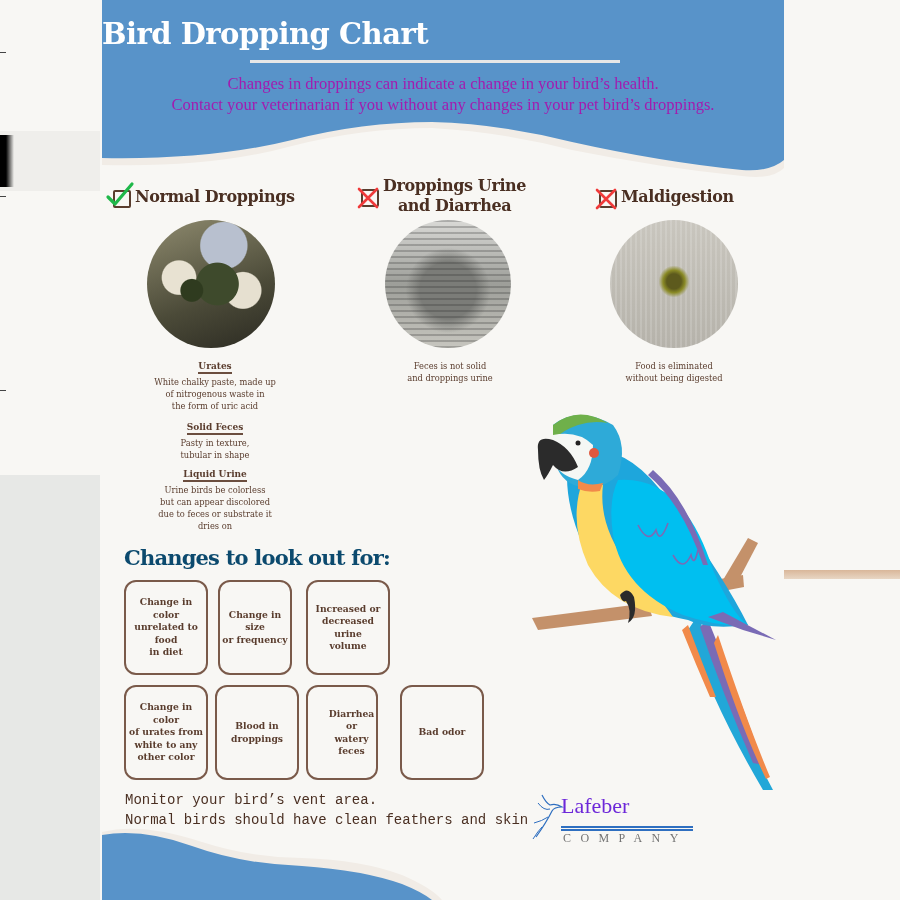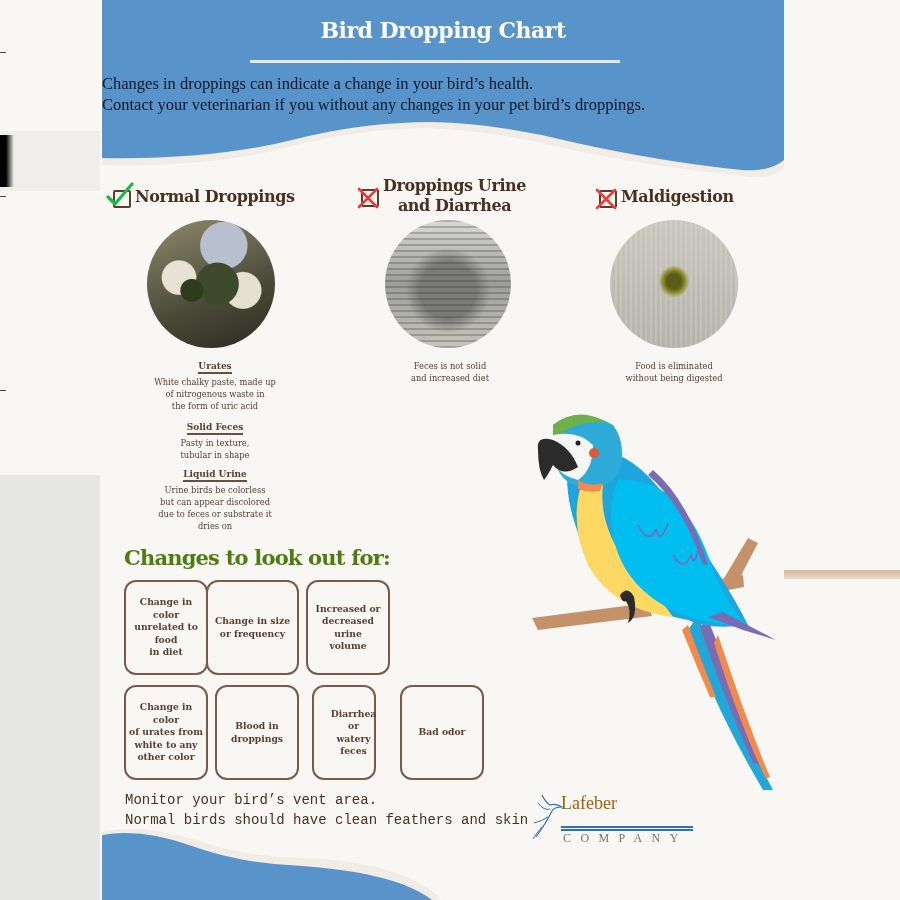--- a/index.html
+++ b/index.html
@@ -5,24 +5,24 @@
   html, body { margin:0; padding:0; }
   body { width:900px; height:900px; background:#f8f7f4; position:relative; overflow:hidden;
          font-family:"DejaVu Serif", "Liberation Serif", serif; color:#5a3d2e; }
   .edge-strip { position:absolute; left:0; top:131px; width:100px; height:60px; background:#efeeeb; }
   .edge-strip::before { content:""; position:absolute; left:0; top:4px; width:14px; height:52px;
          background:linear-gradient(90deg,#000 0,#000 6px,rgba(0,0,0,0) 14px); }
   .edge-tick { position:absolute; left:0; width:6px; height:1px; background:#444; }
   .edge-strip-bottom2 { position:absolute; left:0; top:475px; width:100px; height:425px; background:#e7e8e6; top:475px; }
   .poster { position:absolute; left:102px; top:0; width:682px; height:900px; background:#f8f7f4; overflow:hidden; }
   .header-wave { position:absolute; left:0; top:0; width:682px; height:200px; }
-  .title { position:absolute; left:0; right:0; top:17px; text-align:center; color:#fff;
-           font-family:"DejaVu Serif", serif; font-weight:bold; font-size:22px; letter-spacing:-0.5px; }
+  .title { position:absolute; left:0; right:0; top:17px; color:#fff;
+           font-family:"DejaVu Serif", serif; font-weight:bold; font-size:29px; letter-spacing:-0.5px; }
   .title-underline { position:absolute; left:148px; top:60px; width:370px; height:3px; background:#e7e7e7; }
-  .subtitle { position:absolute; left:0; right:0; top:73px; color:#0f172a;
+  .subtitle { position:absolute; left:0; right:0; top:73px; text-align:center; color:#a21caf;
               font-family:"Liberation Serif", serif; font-size:16.5px; line-height:21px; }
   .col-head { position:absolute; display:flex; align-items:center; font-weight:bold; color:#4a2f22;
               font-family:"DejaVu Serif", serif; font-size:16px; letter-spacing:-0.4px; }
   .col-head .lbl { line-height:20px; text-align:center; }
   .mark { position:relative; width:26px; height:26px; margin-right:2px; }
   .mark .box { position:absolute; left:6px; top:6px; width:14px; height:14px; border:2px solid #5a3d2e; border-radius:2px; }
   .photo { position:absolute; width:128px; height:128px; border-radius:50%; overflow:hidden; }
   .photo.p1 { background:
       radial-gradient(circle at 35% 55%, #2f3b1f 0 10%, transparent 11%),
       radial-gradient(circle at 55% 50%, #3e4a2c 0 22%, transparent 23%),
@@ -36,30 +36,30 @@
       linear-gradient(180deg,#d9d9d6,#9d9e99 50%,#c7c6bf); }
   .photo.p3 { background:
       radial-gradient(ellipse at 50% 48%, #5d5a1d 0 8%, #8a8a26 12%, transparent 17%),
       repeating-linear-gradient(90deg, rgba(255,255,255,.15) 0 2px, transparent 2px 5px),
       linear-gradient(180deg,#c9c6be,#b5b2aa); }
   .note { position:absolute; text-align:center; font-family:"DejaVu Serif", serif; font-size:8.3px;
           line-height:12px; color:#5a3d2e; }
   .note .hd { display:inline-block; font-weight:bold; font-size:9px; border-bottom:2px solid #6b4e3f;
               line-height:12px; margin-bottom:2px; }
   .changes-title { position:absolute; left:22px; top:545px; font-weight:bold; font-size:21px;
-                   letter-spacing:-0.8px; color:#4d7c0f; font-family:"DejaVu Serif", serif; }
+                   letter-spacing:-0.8px; color:#0c4a6e; font-family:"DejaVu Serif", serif; }
   .card { position:absolute; width:80px; height:92px; border:2px solid #7a5a4a; border-radius:12px;
           display:flex; align-items:center; justify-content:center; text-align:center; box-sizing:border-box;
           font-family:"DejaVu Serif", serif; font-size:9.2px; font-weight:bold; line-height:12.5px; color:#5a3d2e;
           padding:0 2px; background:#f8f7f4; }
   .monitor { position:absolute; left:23px; top:790px; font-family:Liberation Mono, monospace; font-size:14px;
              line-height:20px; color:#4a2f22; }
   .bottom-wave { position:absolute; left:0; top:820px; width:682px; height:80px; }
   .logo { position:absolute; left:430px; top:793px; width:180px; height:60px; }
-  .logo .name { position:absolute; left:29px; top:0; font-family:"Liberation Serif", serif; font-size:18px; color:#a16207; }
+  .logo .name { position:absolute; left:29px; top:0; font-family:"Liberation Serif", serif; font-size:22px; color:#6d28d9; }
   .logo .rule { position:absolute; left:29px; height:1.5px; width:132px; background:#2f6fc0; }
   .logo .company { position:absolute; left:31px; top:38px; font-family:"Liberation Serif", serif; font-size:12px;
                    letter-spacing:9.4px; color:#737373; }
   .parrot { position:absolute; left:508px; top:405px; width:300px; height:400px; }
   .branch-ext { position:absolute; left:784px; top:570px; width:116px; height:9px;
                 background:linear-gradient(180deg,#d9b79a,#e8d6c4); }
 </style>
 </head>
 <body>
 
@@ -134,37 +134,37 @@
   <div class="note" style="left:38px; top:468px; width:150px;">
     <div class="hd">Liquid Urine</div>
     <div>Urine birds be colorless</div>
     <div>but can appear discolored</div>
     <div>due to feces or substrate it</div>
     <div>dries on</div>
   </div>
 
   <div class="note" style="left:273px; top:360px; width:150px;">
     <div>Feces is not solid</div>
-    <div>and increased diet</div>
+    <div>and droppings urine</div>
   </div>
   <div class="note" style="left:497px; top:360px; width:150px;">
     <div>Food is eliminated</div>
     <div>without being digested</div>
   </div>
 
   <div class="changes-title">Changes to look out for:</div>
 
   <div class="card" style="left:22px; top:580px; width:84px; height:95px;">
     <div>
         <div>Change in color</div>
         <div>unrelated to food</div>
         <div>in diet</div>
       </div>
   </div>
-  <div class="card" style="left:104px; top:580px; width:93px; height:95px;justify-content:center;">
+  <div class="card" style="left:116px; top:580px; width:74px; height:95px;justify-content:center;">
     <div>
         <div>Change in size</div>
         <div>or frequency</div>
       </div>
   </div>
   <div class="card" style="left:204px; top:580px; width:84px; height:95px;">
     <div>
         <div>Increased or</div>
         <div>decreased urine</div>
         <div>volume</div>
@@ -177,21 +177,21 @@
         <div>white to any</div>
         <div>other color</div>
       </div>
   </div>
   <div class="card" style="left:113px; top:685px; width:84px; height:95px;">
     <div>
         <div>Blood in</div>
         <div>droppings</div>
       </div>
   </div>
-  <div class="card" style="left:210px; top:685px; width:64px; height:95px;padding-left:21px;">
+  <div class="card" style="left:204px; top:685px; width:72px; height:95px;padding-left:21px;">
     <div>
         <div>Diarrhea or</div>
         <div>watery feces</div>
       </div>
   </div>
   <div class="card" style="left:298px; top:685px; width:84px; height:95px;">
     <div>
         <div>Bad odor</div>
       </div>
   </div>

